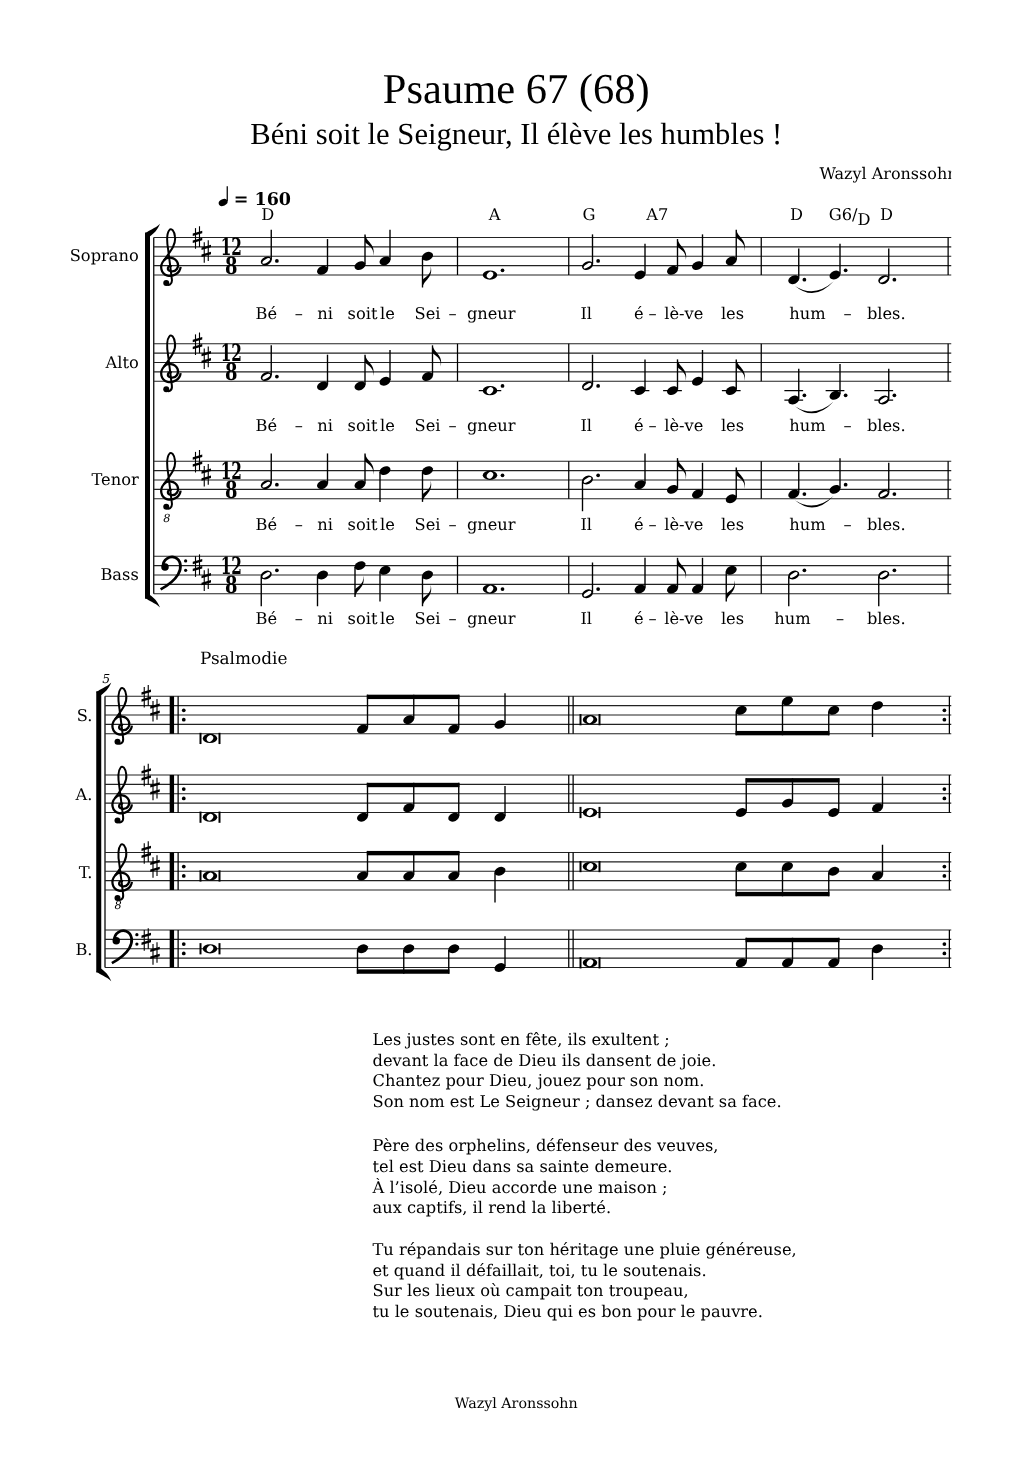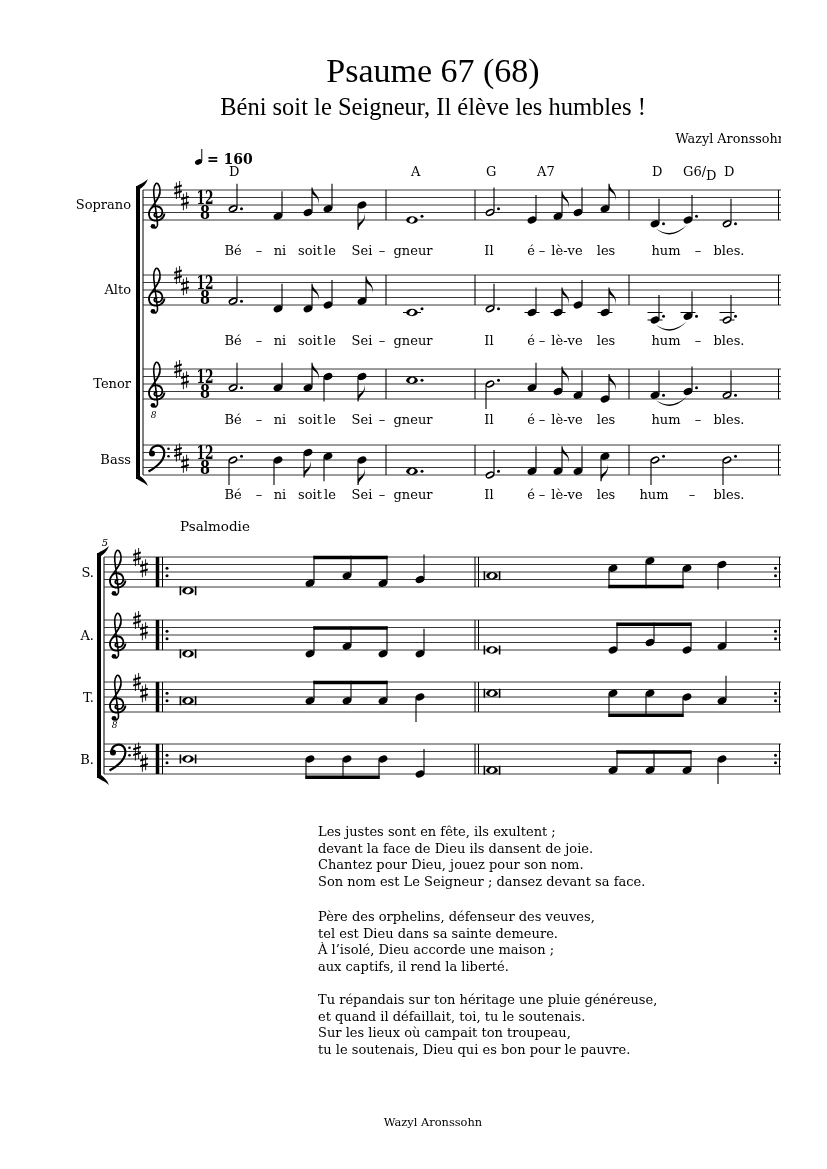--- a/index.html
+++ b/index.html
@@ -1,16 +1,16 @@
 <!DOCTYPE html>
 <html><head>
 <meta charset="utf-8">
 <style>
   html, body { margin: 0; padding: 0; background: #ffffff; }
-  #page { position: relative; width: 761px; height: 1169px; background: #ffffff; overflow: hidden; margin-left: 20px; }
+  #page { position: relative; width: 761px; height: 1169px; background: #ffffff; overflow: hidden; }
   svg { display: block; }
   text { fill: #000000; }
 </style>
 </head>
 <body>
 
 <div id="page">
   <svg id="score" width="827" height="1169" viewBox="0 0 827 1169">
     <text x="413" y="82" text-anchor="middle" font-size="34" font-family="'Liberation Serif', serif">Psaume 67 (68)</text>
     <text x="413" y="115" text-anchor="middle" font-size="24.5" font-family="'Liberation Serif', serif">Béni soit le Seigneur, Il élève les humbles !</text>

